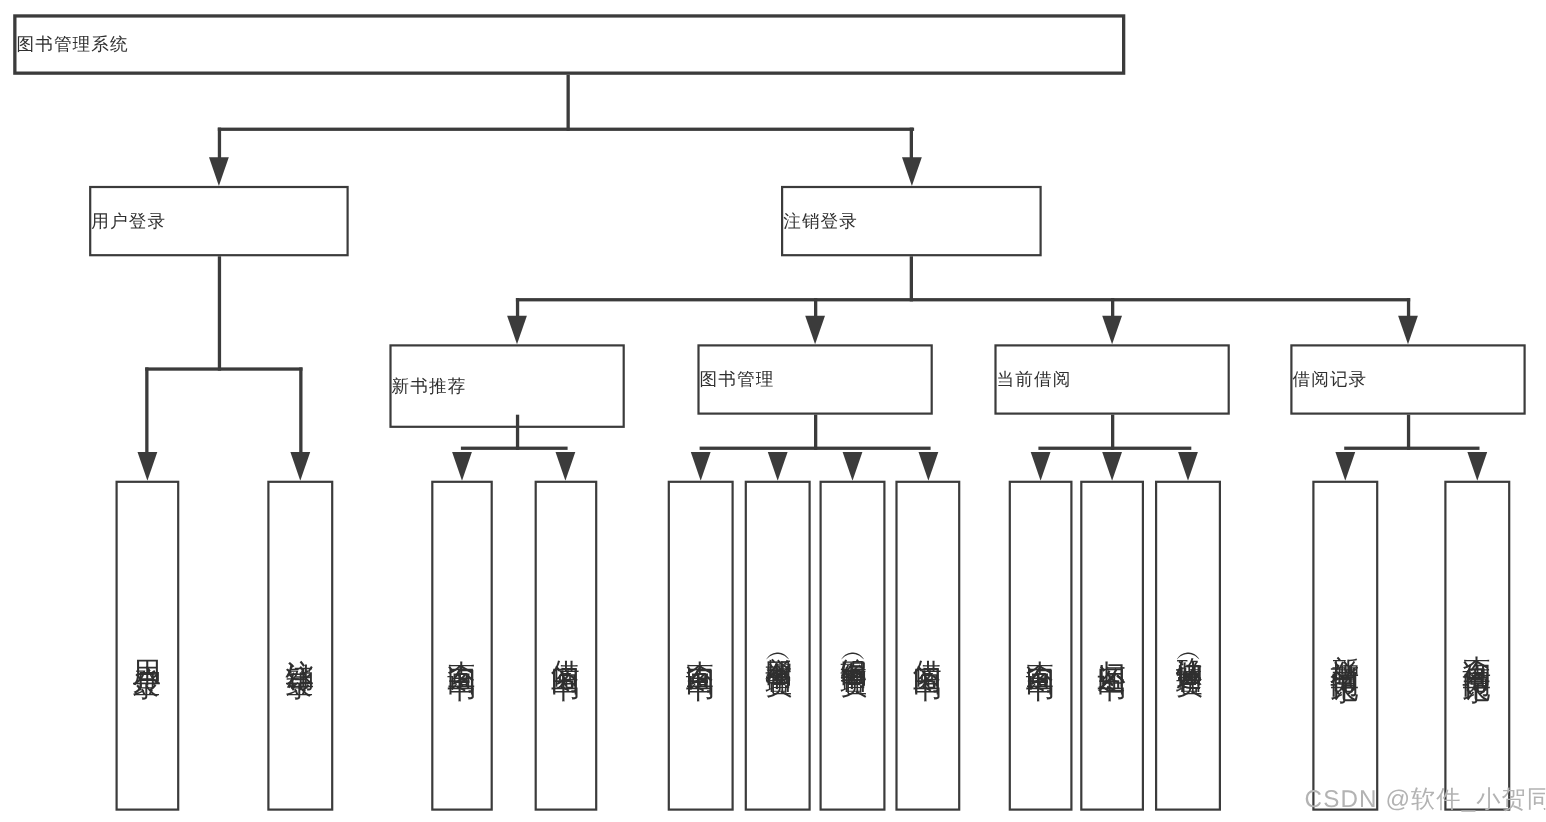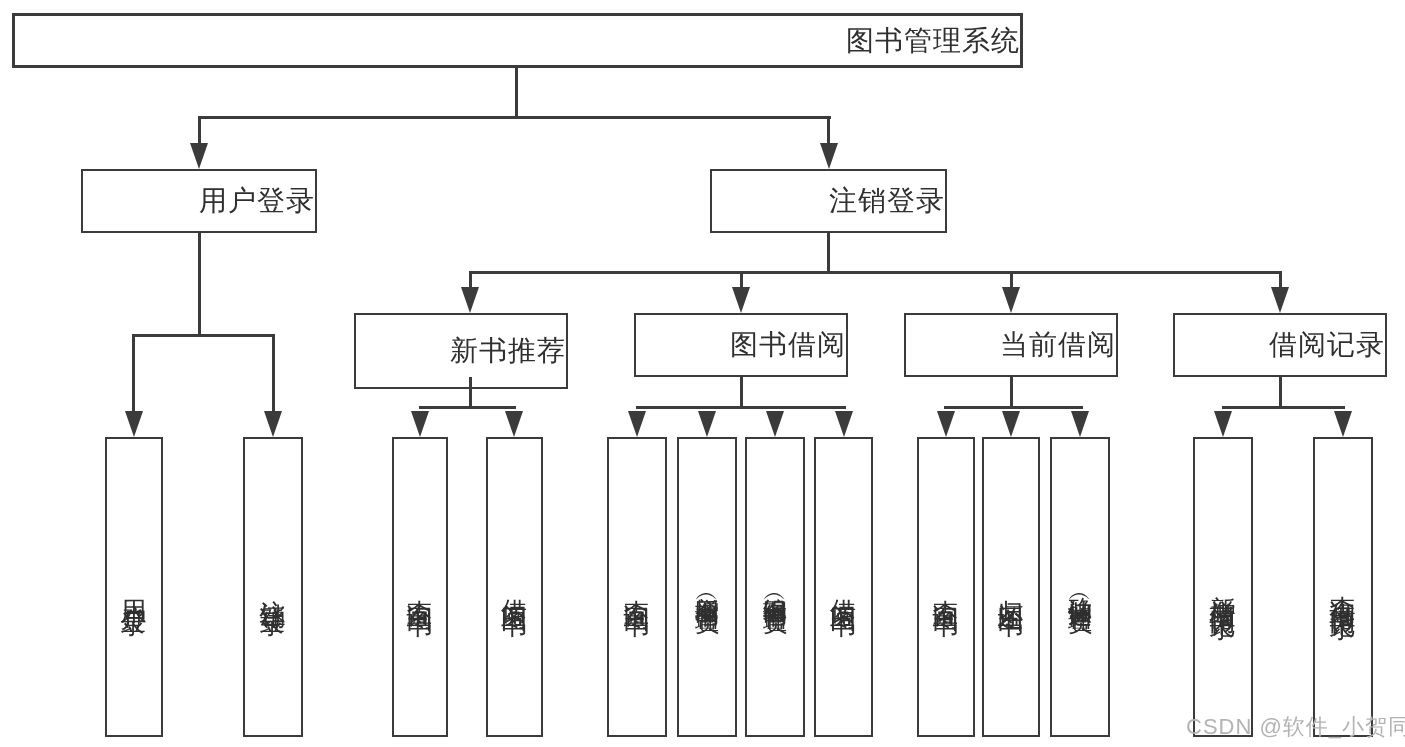--- a/index.html
+++ b/index.html
@@ -14,22 +14,22 @@
     width:1405px;height:747px;
     background:#ffffff;
     overflow:hidden;
   }
   
   .node{
     position:absolute;
     box-sizing:border-box;
     background:#ffffff;
     border:2px solid var(--line);
-    display:flex;align-items:center;justify-content:flex-end;
-    font-size:28px;color:var(--text);
+    display:flex;align-items:center;justify-content:flex-start;
+    font-size:16px;color:var(--text);
     letter-spacing:1px;
     white-space:nowrap;
   }
   .node.root{border-width:3px;}
   
   .vnode{
     position:absolute;
     box-sizing:border-box;
     top:437px;height:300px;
     background:#ffffff;
@@ -95,21 +95,21 @@
   <div class="arrow" style="left:732px;top:287px;"></div>
   <div class="v" style="left:1010px;top:271px;height:18px;"></div>
   <div class="arrow" style="left:1002px;top:287px;"></div>
   <div class="v" style="left:1279px;top:271px;height:18px;"></div>
   <div class="arrow" style="left:1271px;top:287px;"></div>
 
   <div class="node" style="left:354px;top:313px;width:214px;height:76px;">
     <span>新书推荐</span>
   </div>
   <div class="node" style="left:634px;top:313px;width:214px;height:64px;">
-    <span>图书借阅</span>
+    <span>图书管理</span>
   </div>
   <div class="node" style="left:1173px;top:313px;width:214px;height:64px;">
     <span>借阅记录</span>
   </div>
   <div class="node" style="left:904px;top:313px;width:214px;height:64px;">
     <span>当前借阅</span>
   </div>
 
   <div class="v" style="left:198px;top:233px;height:104px;"></div>
   <div class="h" style="left:132px;top:334px;width:143px;"></div>

